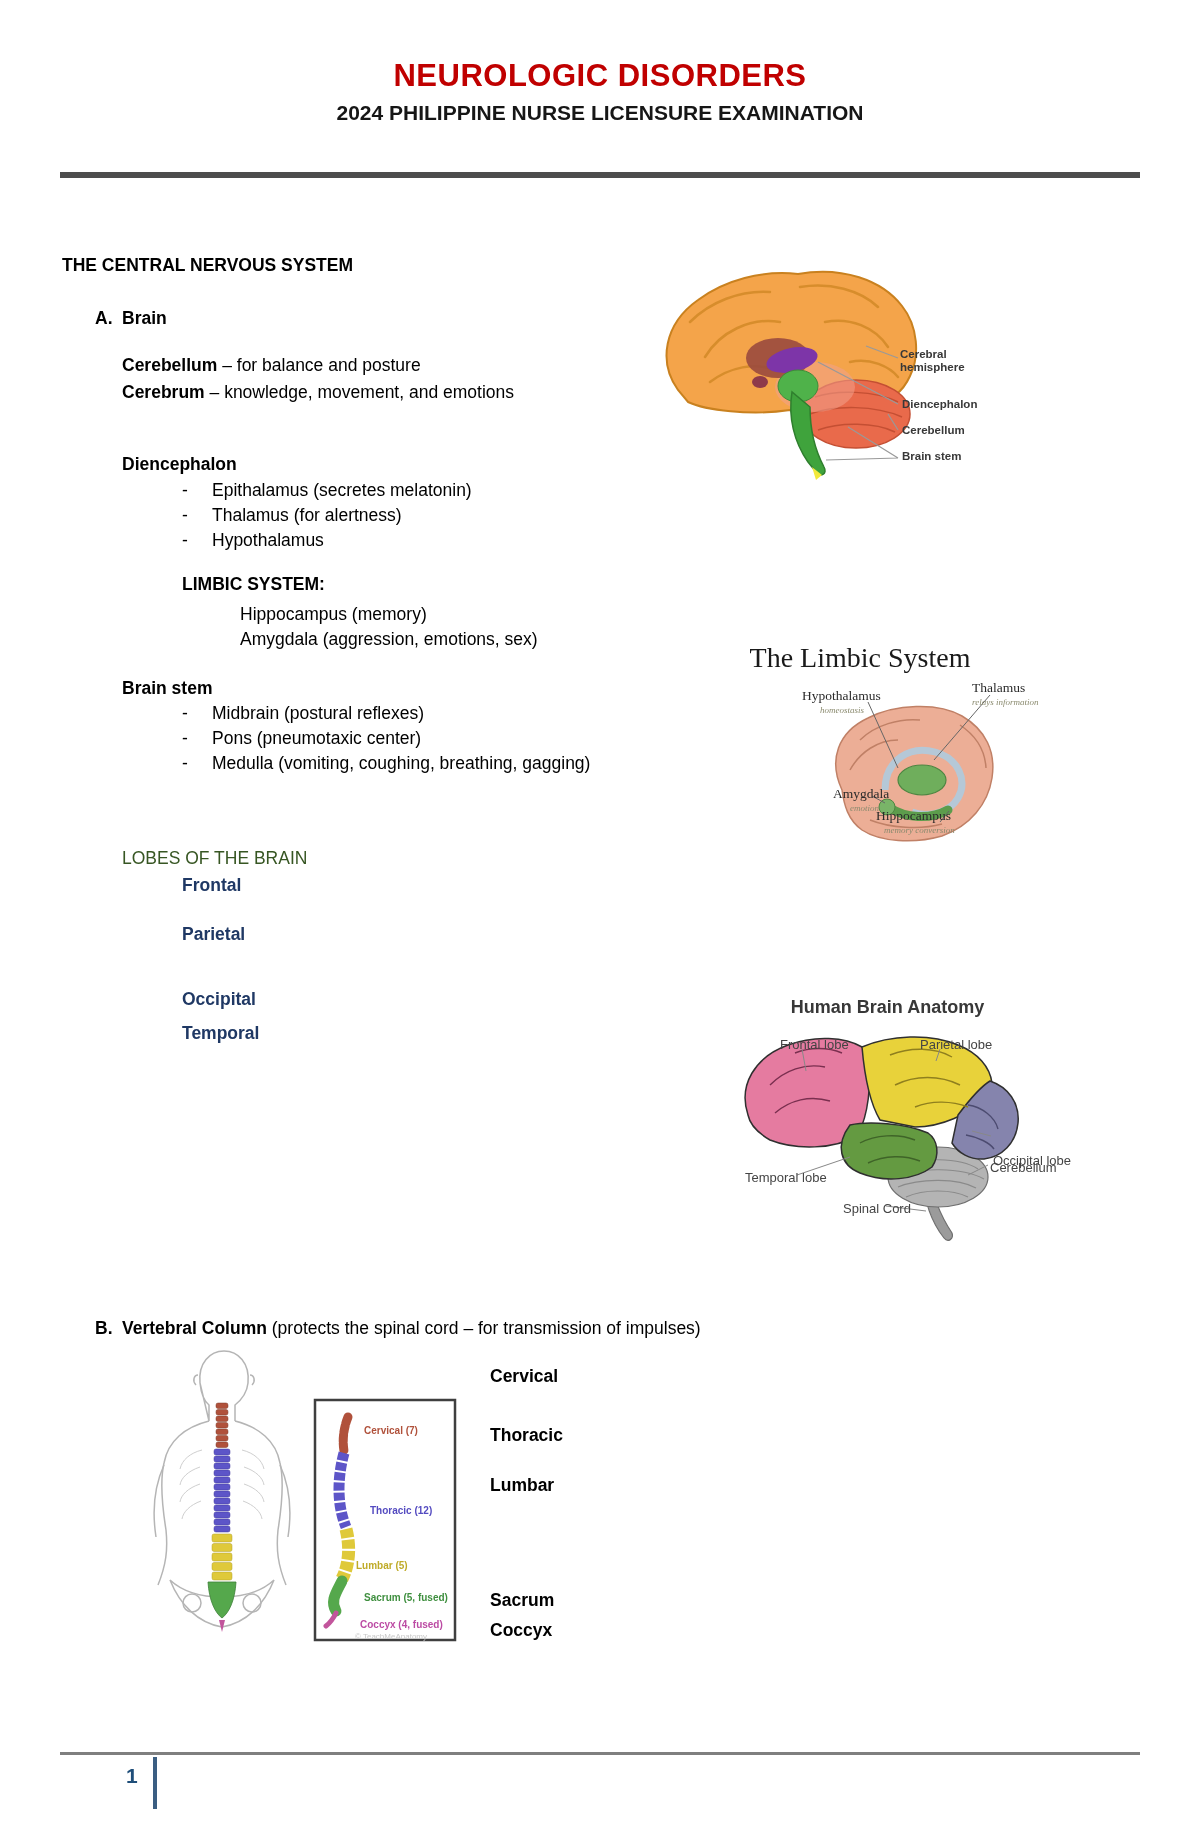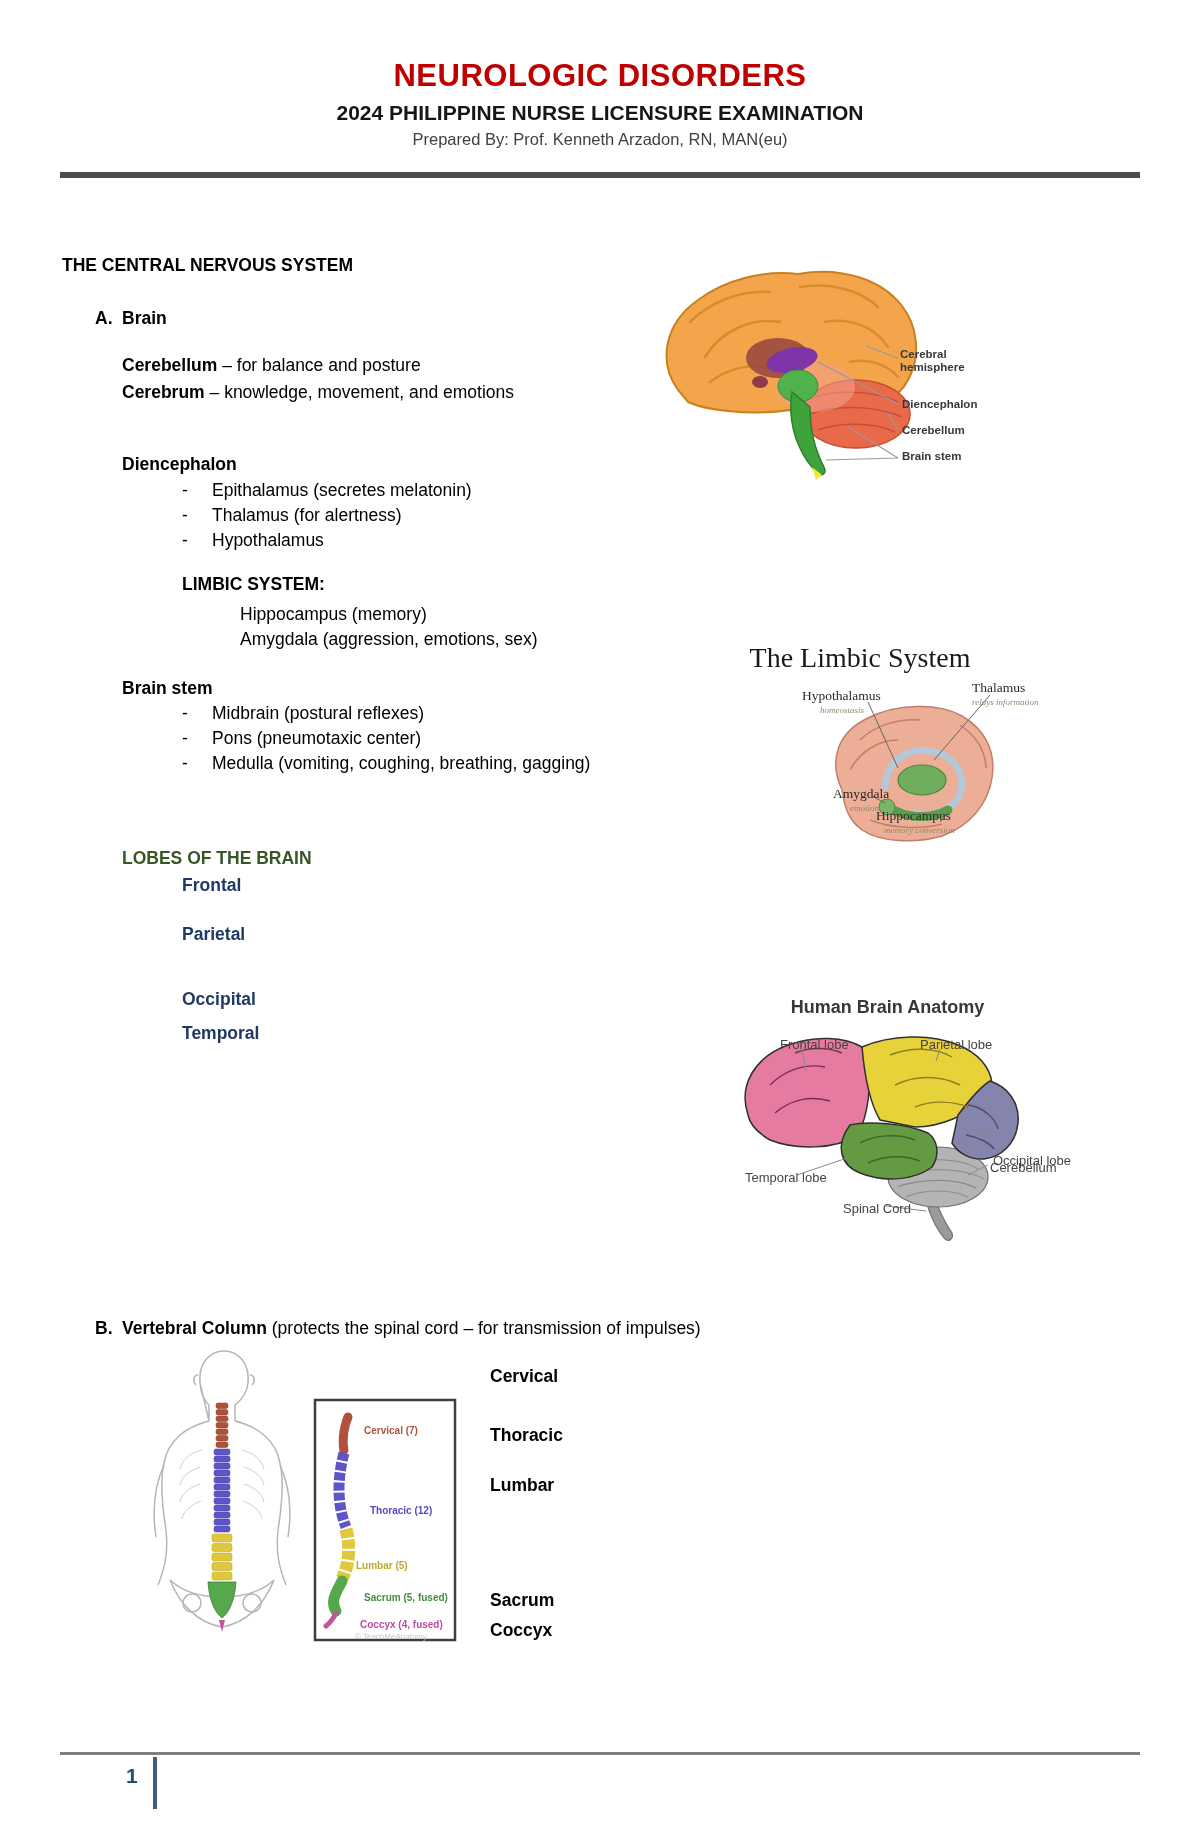--- a/index.html
+++ b/index.html
@@ -27,21 +27,21 @@
   .h-dien     { top:454px; left:122px; font-weight:bold; }
   .dash-list  { left:182px; }
   .dash-row   { display:flex; height:25px; }
   .dash-col   { width:30px; }
   .dl-dien    { top:480px; }
   .h-limbic   { top:574px; left:182px; font-weight:bold; }
   .l-hippo    { top:604px; left:240px; }
   .l-amyg     { top:629px; left:240px; }
   .h-bstem    { top:678px; left:122px; font-weight:bold; }
   .dl-bstem   { top:703px; }
-  .h-lobes    { top:848px;  left:122px; font-weight:bold; color:#375623; }
+  .h-lobes    { top:848px;  left:122px; font-weight:normal; color:#375623; }
   .lobe-item  { left:182px; font-weight:bold; color:#1F3864; }
   .lobe-0 { top:875px; } .lobe-1 { top:924px; } .lobe-2 { top:973px;margin-top:16px; } .lobe-3 { top:1023px; }
   .b-head     { top:1318px; left:95px; }
   .vc-word    { left:490px; font-weight:bold; }
   .vc-0 { top:1366px; } .vc-1 { top:1425px; } .vc-2 { top:1475px; } .vc-3 { top:1590px; } .vc-4 { top:1620px; }
   
   .fig { position:absolute; }
   .fig1 { left:650px; top:262px; width:340px; height:220px; }
   .fig2 { left:690px; top:640px; width:350px; height:210px; }
   .fig3 { left:700px; top:995px; width:400px; height:275px; }
@@ -79,21 +79,20 @@
   .page-num    { top:1764px; left:126px; font-size:21px; font-weight:bold; color:#1F4E79; }
   .page-bar    { top:1757px; left:153px; width:4px; height:52px; background:#3B5E82; }
 </style>
 </head>
 <body>
 
 <div class="page">
 
   <div class="abs hdr-title">NEUROLOGIC DISORDERS</div>
   <div class="abs hdr-sub">2024 PHILIPPINE NURSE LICENSURE EXAMINATION</div>
-  <div class="abs hdr-prep">Prepared By: Prof. Kenneth Arzadon, RN, MAN(eu)</div>
   <div class="abs rule"></div>
 
   <div class="abs bodytext h-cns">THE CENTRAL NERVOUS SYSTEM</div>
 
   <div class="abs bodytext a-brain row-letter">
     <span class="letter-col">A.</span>
     <span class="b">Brain</span>
   </div>
 
   <div class="abs bodytext l-cereb"><b>Cerebellum</b><span> – for balance and posture</span></div>

